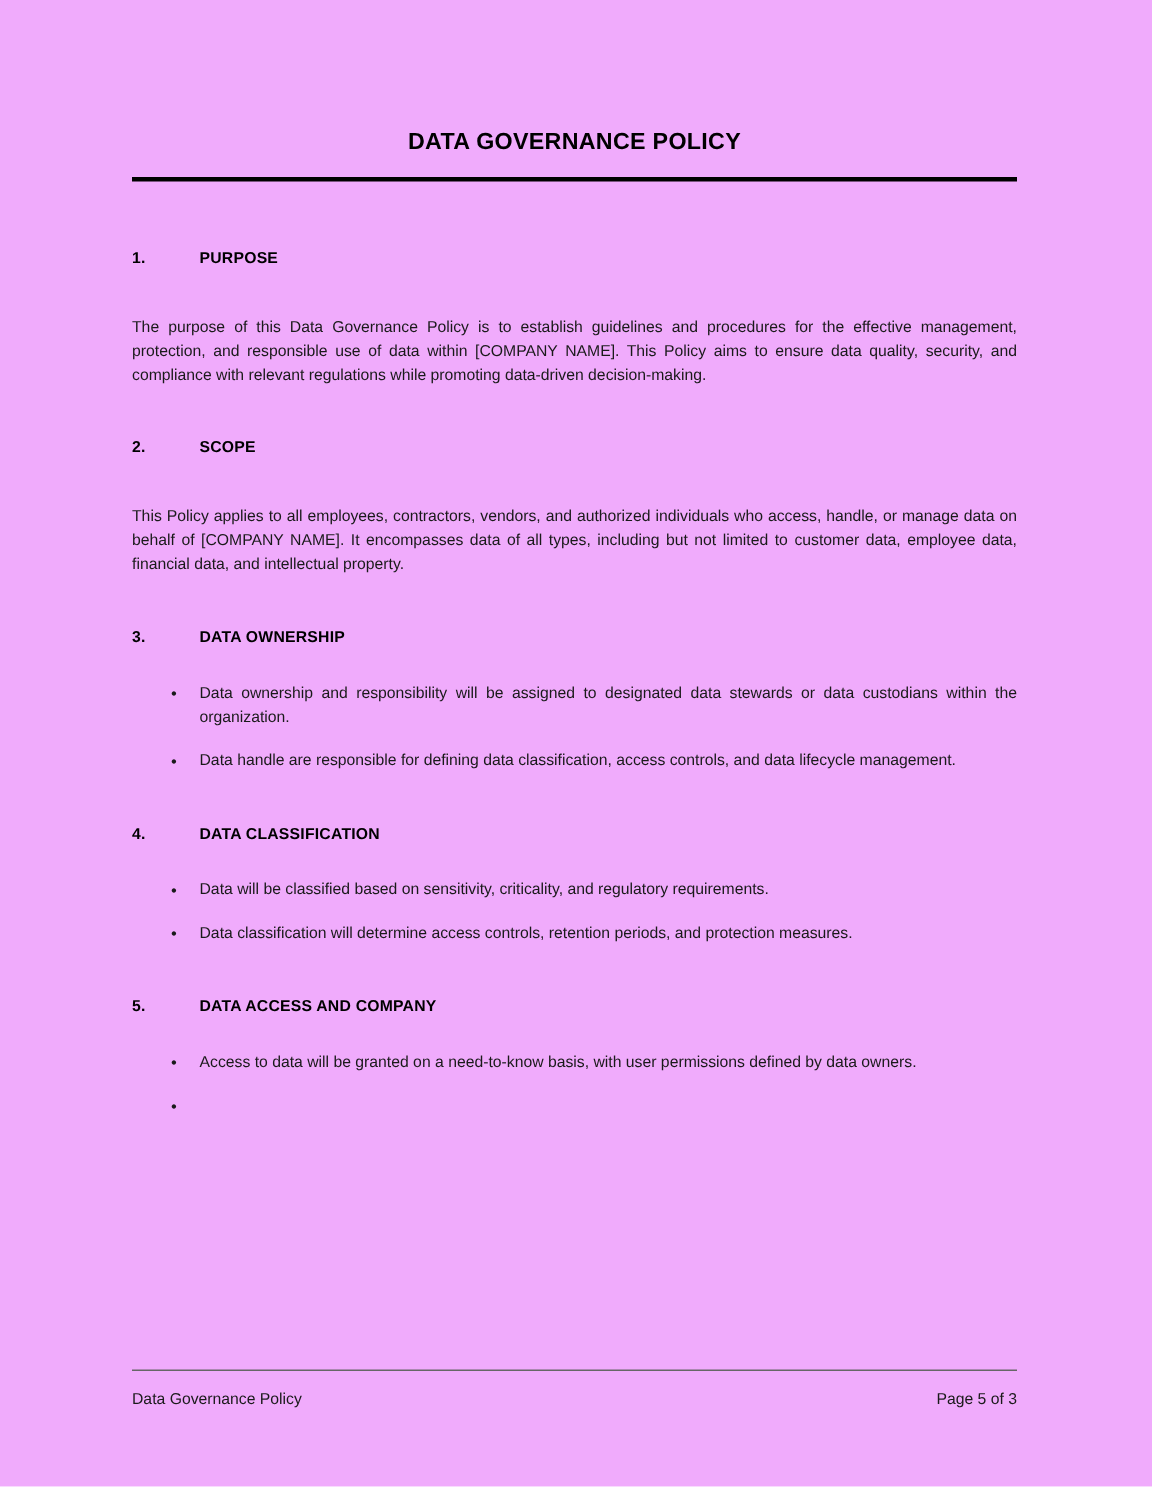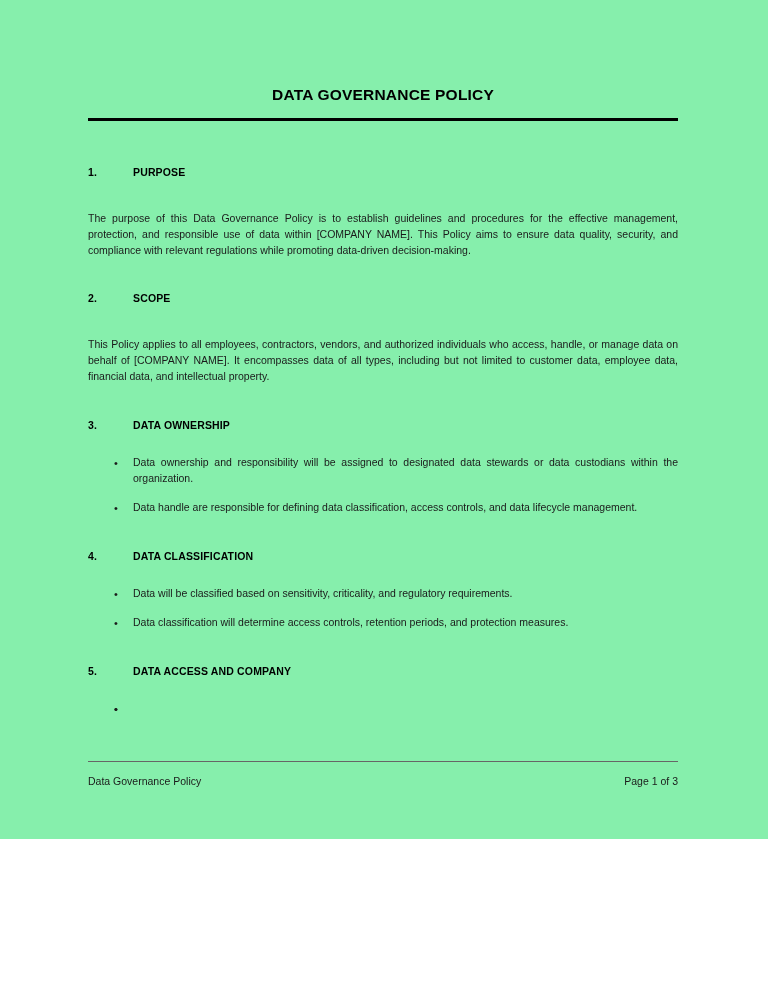--- a/index.html
+++ b/index.html
@@ -3,22 +3,22 @@
 <meta charset="utf-8">
 <style>
   html, body {
     margin: 0;
     padding: 0;
     background: #ffffff;
   }
   .page {
     position: relative;
     width: 768px;
-    height: 839px;
-    background: #86efac;
+    height: 991px;
+    background: #f0abfc;
     font-family: "Liberation Sans", sans-serif;
     color: #1a1a1a;
     box-sizing: border-box;
     overflow: hidden;
   }
   .content {
     position: absolute;
     left: 88px;
     top: 0;
     width: 590px;
@@ -184,30 +184,31 @@
     </div>
 
     <div class="section sec-gap">
       <div class="section-heading">
         <span class="section-number">5.</span>
         <span class="section-title">DATA ACCESS AND COMPANY</span>
       </div>
       <ul class="bullets">
         <li class="bullet">
           <span class="bullet-mark">•</span>
+          <span>Access to data will be granted on a need-to-know basis, with user permissions defined by data owners.</span>
         </li>
         <li class="bullet">
           <span class="bullet-mark">•</span>
         </li>
       </ul>
     </div>
 
   </div>
 
   <div class="footer">
     <div class="footer-rule"></div>
     <div class="footer-row">
       <span class="footer-left">Data Governance Policy</span>
-      <span class="footer-right">Page 1 of 3</span>
+      <span class="footer-right">Page 5 of 3</span>
     </div>
   </div>
 
 </div>
 
 </body></html>

